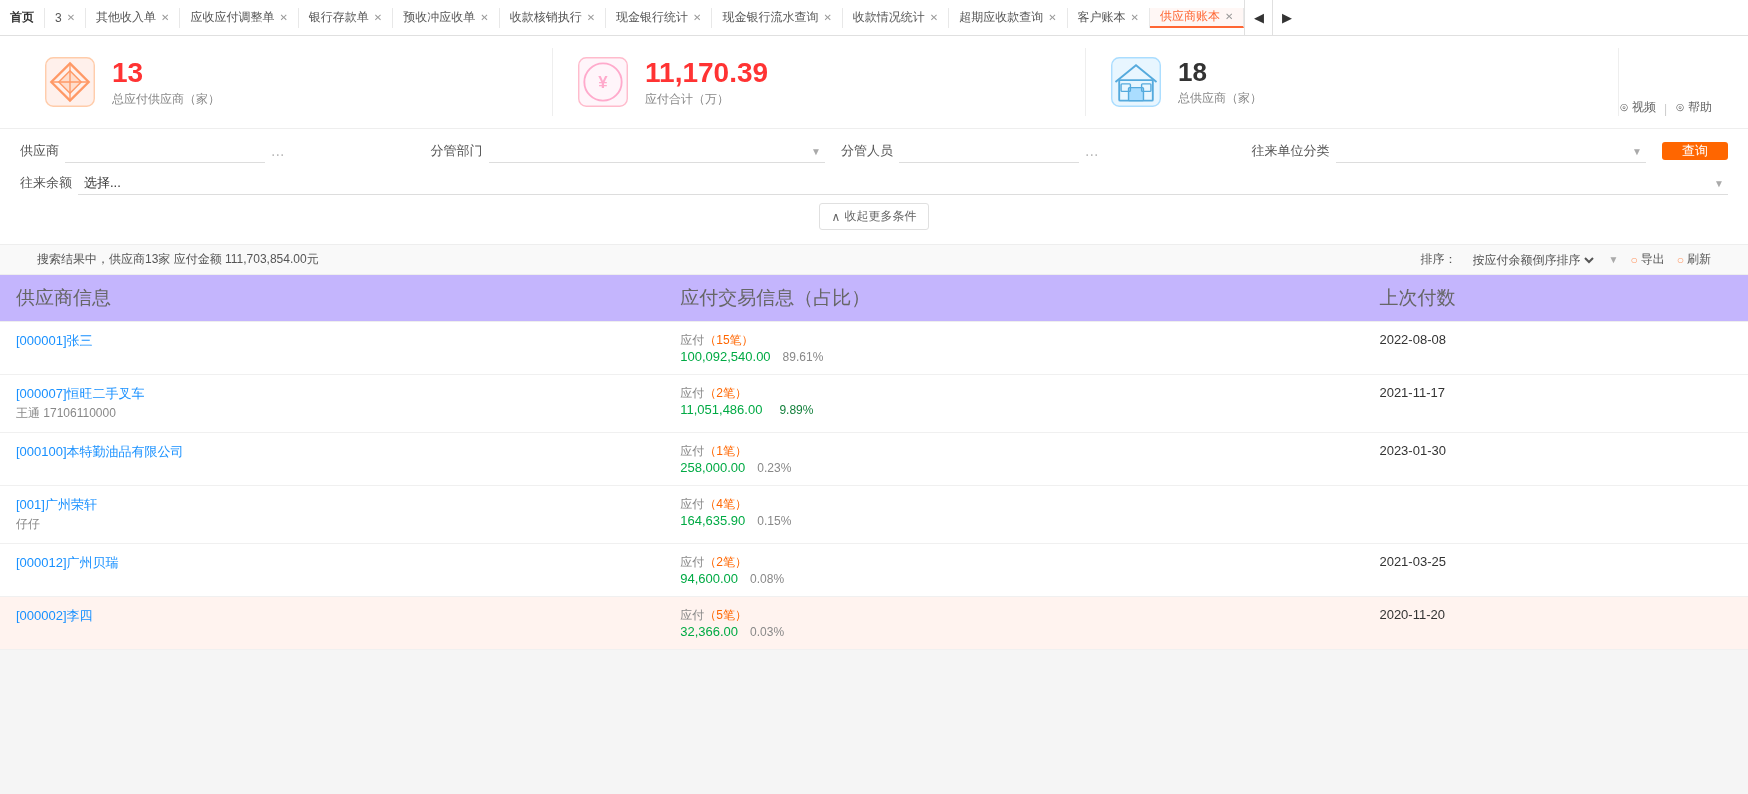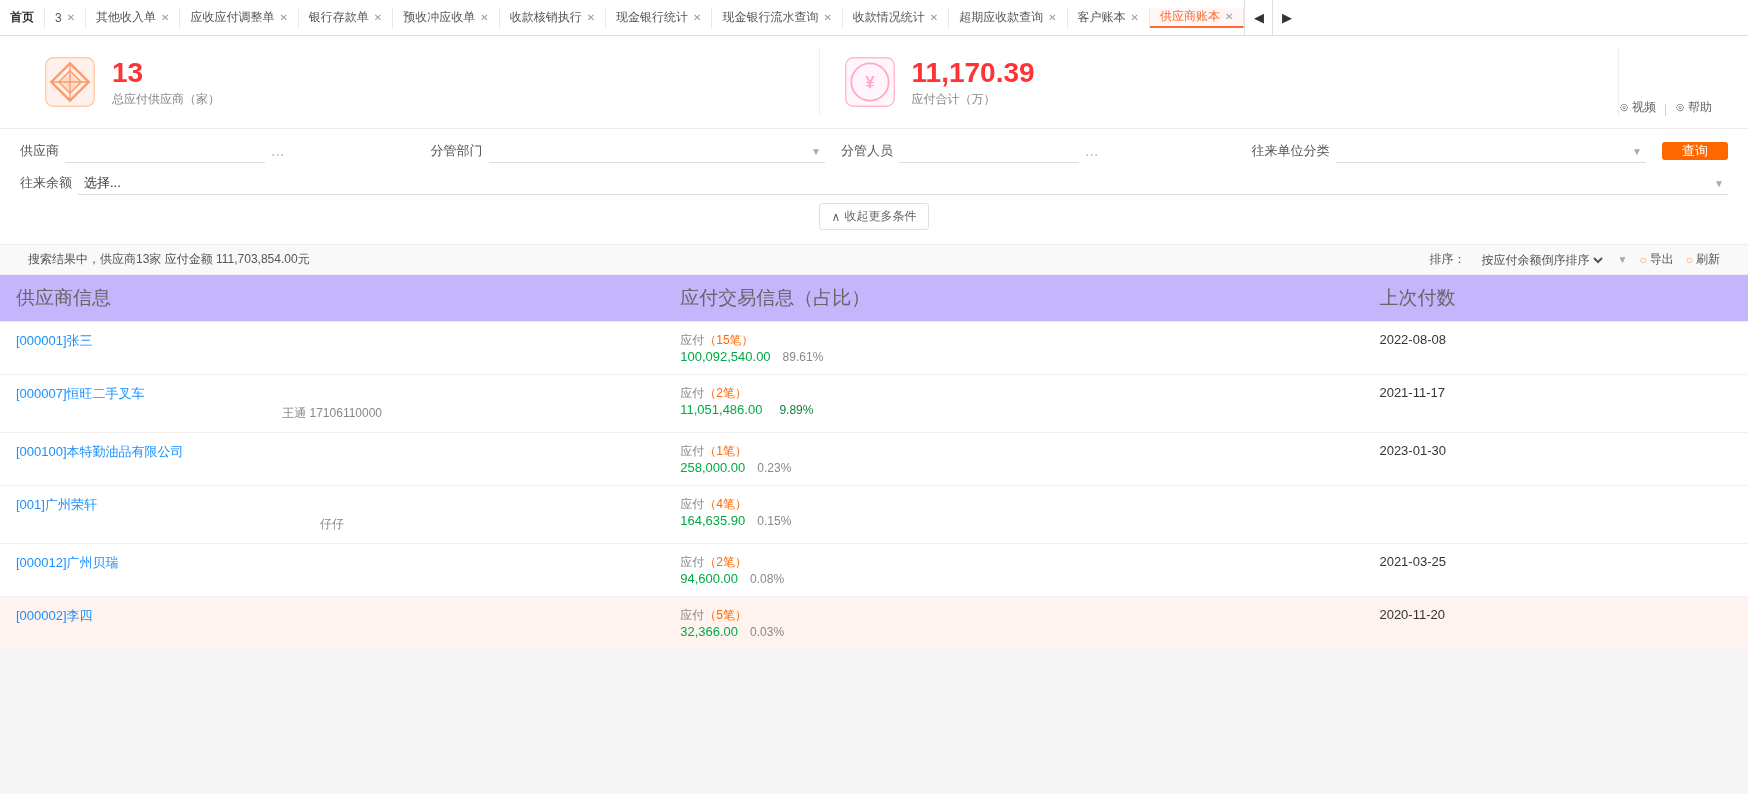--- a/index.html
+++ b/index.html
@@ -70,41 +70,41 @@
     }
     .collapse-btn {
       display: flex; align-items: center; justify-content: center; gap: 4px;
       border: 1px solid #e0e0e0; background: #fff; padding: 4px 12px;
       font-size: 12px; color: #666; cursor: pointer; border-radius: 3px; margin: 4px auto; width: fit-content;
     }
 
     
     .result-bar {
       display: flex; align-items: flex-end; justify-content: space-between;
-      background: #f9f9f9; padding: 6px 28px; border-bottom: 1px solid #eee;
+      background: #f9f9f9; padding: 6px 37px; border-bottom: 1px solid #eee;
       font-size: 12px; color: #555;
     }
     .result-bar-right { display: flex; align-items: center; gap: 12px; }
     .sort-select { font-size: 12px; color: #555; border: none; background: transparent; cursor: pointer; outline: none; }
     .action-btn { font-size: 12px; color: #555; cursor: pointer; display: flex; align-items: center; gap: 3px; }
     .action-btn .icon { color: #ff9966; }
 
     
     .data-table { background: #fff; width: 100%; border-collapse: collapse; }
     .data-table thead tr { border-bottom: 1px solid #eee; }
     .data-table th {
       padding: 10px 16px; text-align: left; font-size: 19px; font-weight: normal;
       color: #666; background: #c4b5fd; border-bottom: 1px solid #eee;
     }
     .data-table td { padding: 10px 16px; font-size: 13px; vertical-align: top; }
     .data-table tbody tr { border-bottom: 1px solid #f0f0f0; }
     .data-table tbody tr.highlight { background: #fff3ef; }
     .supplier-link { color: #1890ff; text-decoration: none; cursor: pointer; }
     .amount-green { color: #00aa44; font-weight: 500; }
-    .sub-info { font-size: 12px; color: #888; margin-top: 2px; text-align: center; }
+    .sub-info { font-size: 12px; color: #888; margin-top: 2px; }
     .payable-label { font-size: 12px; color: #888; }
     .payable-count { color: #ff6600; font-size: 12px; }
 
     
     .table-wrap { overflow-y: auto; max-height: 420px; }
 
     
     .main-content { background: #fff; }
   </style>
 </head>
@@ -193,20 +193,37 @@
         <circle cx="30" cy="30" r="20" fill="none" stroke="#ffaacc" stroke-width="2"></circle>
         <text x="30" y="36" text-anchor="middle" font-size="18" fill="#ffaacc" font-weight="bold">¥</text>
       </svg>
     </div>
     <div class="summary-text">
       <span class="summary-number">11,170.39</span>
       <span class="summary-label">应付合计（万）</span>
     </div>
   </div>
 
+  <div class="summary-card">
+    <div class="summary-icon">
+      <svg viewBox="0 0 60 60" fill="none">
+        <rect x="4" y="4" width="52" height="52" rx="8" fill="#e8f6ff" stroke="#aaddff" stroke-width="1.5"></rect>
+
+        <rect x="12" y="28" width="36" height="22" rx="1" fill="none" stroke="#55aadd" stroke-width="2"></rect>
+        <polyline points="8,30 30,12 52,30" fill="none" stroke="#55aadd" stroke-width="2"></polyline>
+        <rect x="22" y="36" width="16" height="14" rx="1" fill="#aaddff" stroke="#55aadd" stroke-width="1.5"></rect>
+        <rect x="14" y="32" width="10" height="8" rx="1" fill="none" stroke="#55aadd" stroke-width="1.5"></rect>
+        <rect x="36" y="32" width="10" height="8" rx="1" fill="none" stroke="#55aadd" stroke-width="1.5"></rect>
+      </svg>
+    </div>
+    <div class="summary-text">
+      <span class="summary-number dark">18</span>
+      <span class="summary-label">总供应商（家）</span>
+    </div>
+  </div>
 
   <div class="top-right-help">
     <span>⊙ <span>视频</span></span>
     <span class="sep">|</span>
     <span>⊙ <span>帮助</span></span>
   </div>
 </div>
 
 <div class="filter-area">
   <div class="filter-row">

